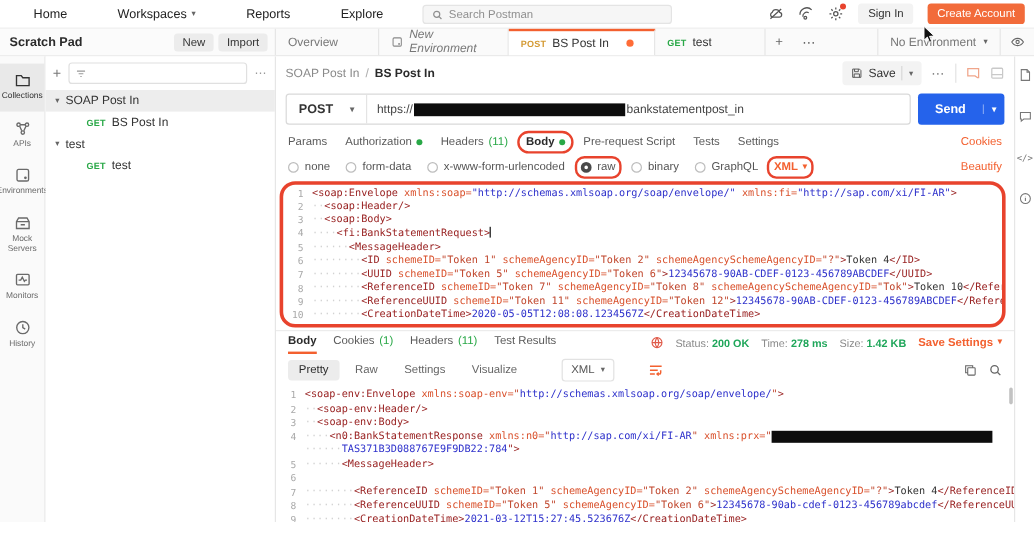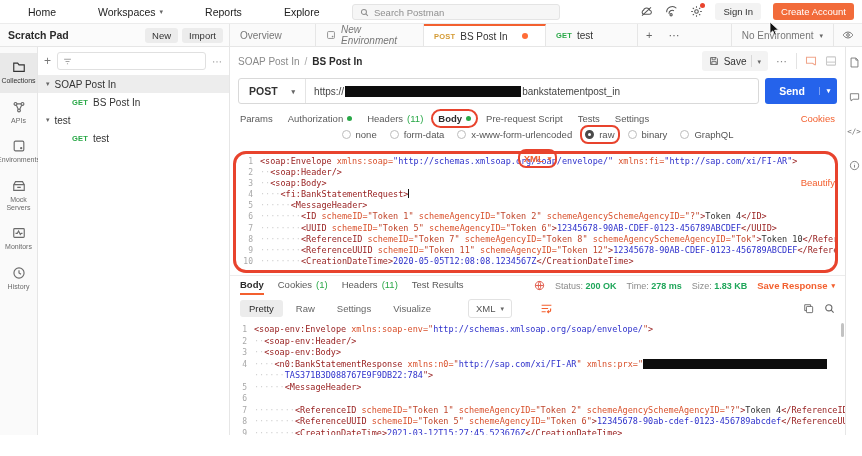--- a/index.html
+++ b/index.html
@@ -87,21 +87,21 @@
   .sendbtn .stext{flex:1;text-align:center;}
   .sendbtn .schev{width:18px;text-align:center;border-left:1px solid rgba(255,255,255,.4);font-size:7px;}
 
   .reqtabs{height:22px;display:flex;align-items:center;gap:15px;padding:0 10px;font-size:9.5px;color:#5a5a5a;}
   .rtab{display:flex;align-items:center;gap:4px;position:relative;}
   .rtab.active{color:#2b2b2b;font-weight:700;}
   .gdot{width:5px;height:5px;border-radius:50%;background:var(--green);}
   .count{color:var(--green);}
   .cookies{margin-left:auto;color:var(--orange);font-size:9.5px;}
 
-  .radiorow{height:21px;display:flex;align-items:center;gap:13px;padding:0 10px;font-size:9.5px;color:#555;flex-direction:column;}
+  .radiorow{height:21px;display:flex;align-items:center;gap:13px;padding:0 10px;font-size:9.5px;color:#555;}
   .radio{display:flex;align-items:center;gap:5px;position:relative;}
   .rc{width:9px;height:9px;border-radius:50%;border:1px solid #bdbdbd;background:#fff;flex:none;}
   .radio.sel .rc{border:3px solid #4a4a4a;}
   .langsel{display:flex;align-items:center;gap:4px;color:var(--orange);font-weight:600;position:relative;}
   .langsel .chev{color:var(--orange);}
   .beautify{margin-left:auto;color:var(--orange);font-size:9.5px;}
 
   .annot{ }
   .annot::after{content:'';position:absolute;inset:-4px -7px;border:2.5px solid var(--annot);border-radius:11px;pointer-events:none;}
   .radio.annot::after{inset:-4px -5px;border-radius:8px;}
@@ -521,23 +521,23 @@
           </span>
         <div class="meta-right">
           <span>
             <svg width="11" height="11" viewBox="0 0 16 16" fill="none" stroke="#e05b4b" stroke-width="1.4">
                 <circle cx="8" cy="8" r="6"></circle>
                 <path d="M2 8h12M8 2c2.5 3.5 2.5 8.5 0 12M8 2c-2.5 3.5-2.5 8.5 0 12"></path>
               </svg>
           </span>
           <span><span class="mlabel">Status:</span> <span class="mval">200 OK</span></span>
           <span><span class="mlabel">Time:</span> <span class="mval">278 ms</span></span>
-          <span><span class="mlabel">Size:</span> <span class="mval">1.83 KB</span></span>
+          <span><span class="mlabel">Size:</span> <span class="mval">1.42 KB</span></span>
           <span class="saveresp">
-            <span>Save Response</span>
+            <span>Save Settings</span>
             <span class="chev">▾</span>
           </span>
         </div>
       </div>
 
       <div class="resptoolbar">
         <span id="view-modes" style="display:flex;gap:4px;">
             <span class="vmode active">Pretty</span>
             <span class="vmode">Raw</span>
             <span class="vmode">Settings</span>

